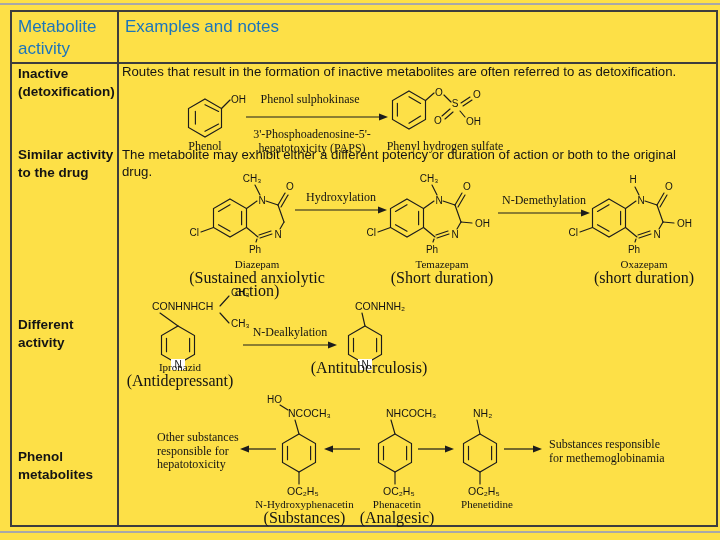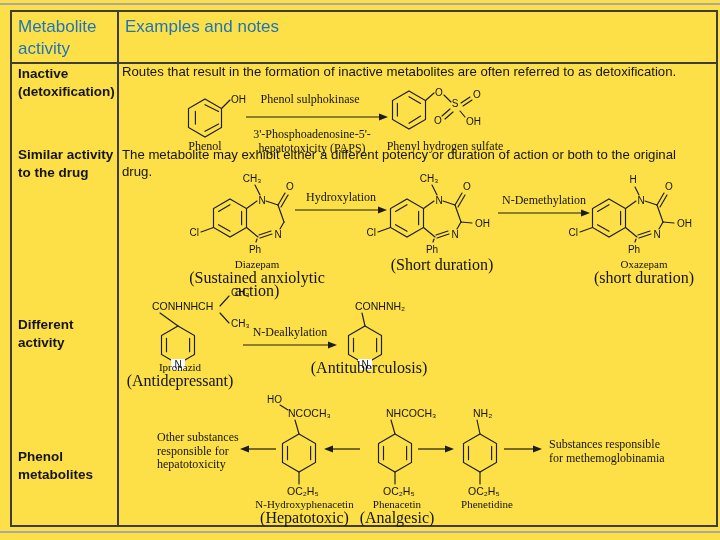--- a/index.html
+++ b/index.html
@@ -158,20 +158,21 @@
       <text x="113" y="57">OH</text>
       <line x1="99" y1="52" x2="95" y2="59"></line>
       <text x="93" y="68" text-anchor="middle">N</text>
       <line x1="87" y1="64" x2="75" y2="68"></line>
       <line x1="86" y1="61" x2="74" y2="65"></line>
       <line x1="73" y1="67" x2="61.5" y2="57.5"></line>
       <line x1="72" y1="69" x2="71" y2="72"></line>
       <text x="70" y="83" text-anchor="middle">Ph</text>
     </svg>
     <div class="mname" style="left:350px;top:246px;width:160px">
+      <div>Temazepam</div>
       <div class="sub">(Short duration)</div>
     </div>
 
     <svg class="arr" style="left:486px;top:196px" width="92" height="10">
       <line x1="0" y1="5" x2="84" y2="5"></line>
         <polygon points="83,1.5 92,5 83,8.5"></polygon>
     </svg>
     <div class="ann ctr" style="left:482px;top:182px;width:100px">N-Demethylation</div>
 
     <svg class="mol" style="left:552px;top:158px" width="160" height="92">
@@ -259,21 +260,21 @@
       <text class="chain" x="26" y="27">NCOCH₃</text>
       <line x1="33" y1="30" x2="37" y2="44"></line>
       <polygon class="ring" points="37,44 53.5,53.5 53.5,72.5 37,82 20.5,72.5 20.5,53.5"></polygon>
       <line x1="48.6" y1="56.4" x2="48.6" y2="69.7"></line>
       <line x1="25.5" y1="56.4" x2="25.5" y2="69.7"></line>
       <line x1="37" y1="82" x2="37" y2="94"></line>
       <text class="chain" x="25" y="105">OC₂H₅</text>
     </svg>
     <div class="mname" style="left:235px;top:486px;width:115px">
       <div>N-Hydroxyphenacetin</div>
-      <div class="sub">(Hepatotoxic)</div>
+      <div class="sub">(Substances)</div>
     </div>
 
     <svg class="arr" style="left:312px;top:432px" width="36" height="10">
       <polygon points="9,1.5 0,5 9,8.5"></polygon>
         <line x1="8" y1="5" x2="36" y2="5"></line>
     </svg>
 
     <svg class="mol" style="left:346px;top:378px" width="85" height="110">
       <text class="chain" x="28" y="27">NHCOCH₃</text>
       <line x1="33" y1="30" x2="37" y2="44"></line>

